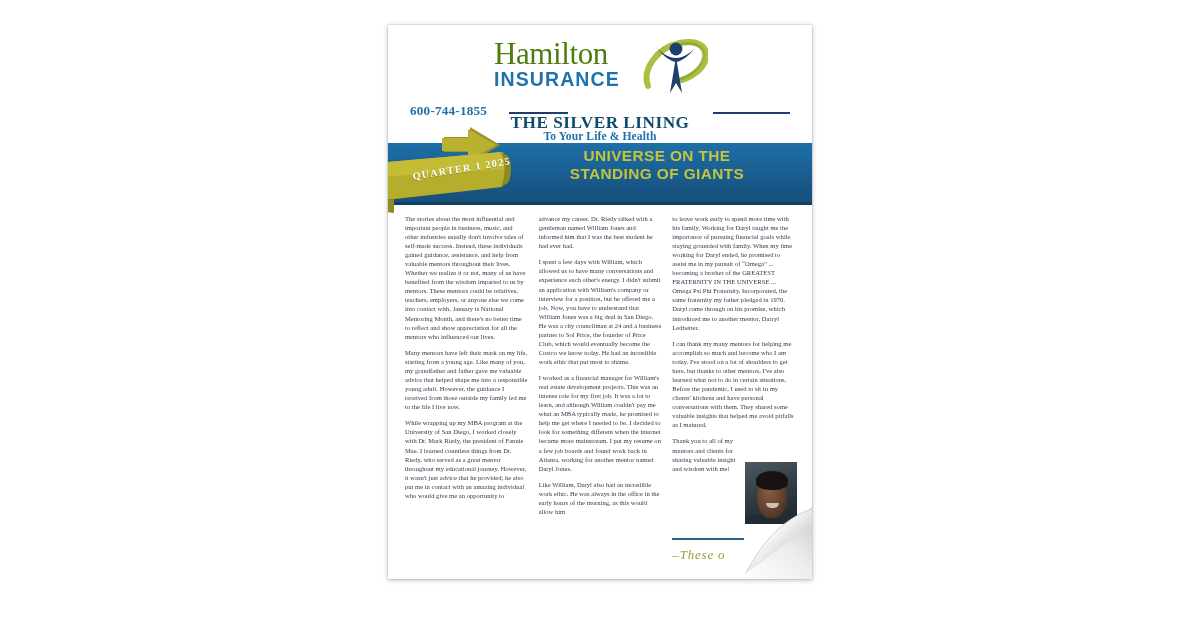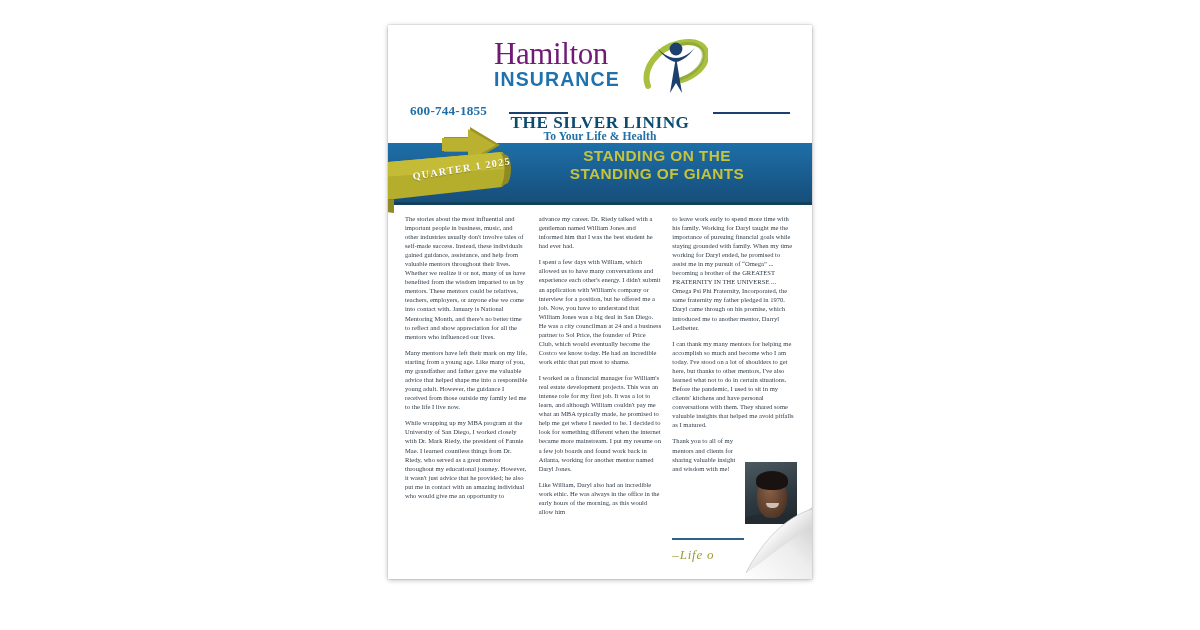--- a/index.html
+++ b/index.html
@@ -41,21 +41,21 @@
     position: absolute;
     left: 106px;
     top: 13px;
     width: 200px;
     height: 62px;
   }
   .logo-word {
     font-family: "Liberation Serif", serif;
     font-size: 31px;
     line-height: 32px;
-    color: #701a75;
+    color: #4d7c0f;
     letter-spacing: -0.4px;
     font-weight: 400;
   }
   .logo-sub {
     font-family: "Liberation Sans", sans-serif;
     font-size: 19.5px;
     line-height: 21px;
     letter-spacing: 1.1px;
     color: #1f72ad;
     font-weight: 700;
@@ -323,21 +323,21 @@
         <div class="silver-lining">THE SILVER LINING</div>
         <div class="rule-right"></div>
         <div class="silver-sub">To Your Life &amp; Health</div>
       </div>
 
     </div>
 
     <div class="banner">
 
       <div class="banner-inner">
-        <div class="banner-l1">STANDING ON THE</div>
+        <div class="banner-l1">UNIVERSE ON THE</div>
         <div class="banner-l2">STANDING OF GIANTS</div>
       </div>
 
       <div class="banner-underline"></div>
 
       <div class="ribbon-wrap">
         <svg width="170" height="96" viewBox="0 0 170 96">
 
           <path d="M86 2 L116 20 L86 38 L86 27 L60 27 L60 12 L86 12 Z" fill="#9c9425"></path>
           <path d="M84 4 L112 20 L84 36 L84 26 L58 26 L58 13 L84 13 Z" fill="#b9b12f"></path>
@@ -376,21 +376,21 @@
 
           <div class="photo">
             <div class="shoulders"></div>
             <div class="face"></div>
             <div class="hair"></div>
             <div class="smile"></div>
           </div>
 
           <div class="sig-block">
             <div class="sig-rule"></div>
-            <div class="sig-name">–Life o</div>
+            <div class="sig-name">–These o</div>
 
           </div>
         </div>
 
       </div>
     </div>
 
     <div class="curl">
       <svg width="72" height="72" viewBox="0 0 72 72">
         <defs>

